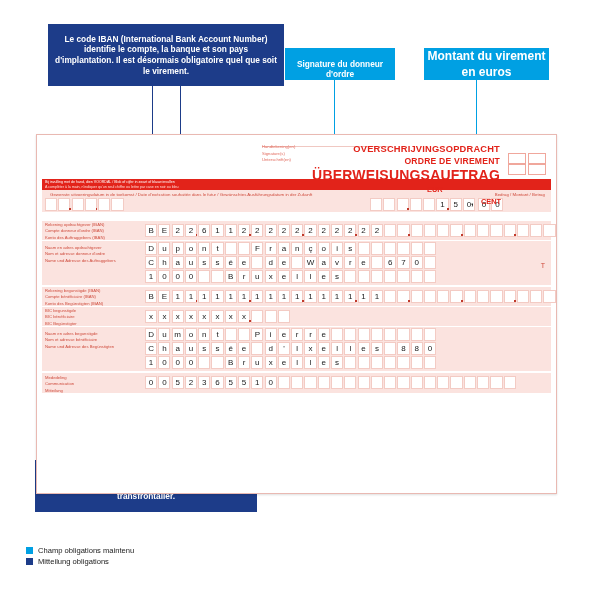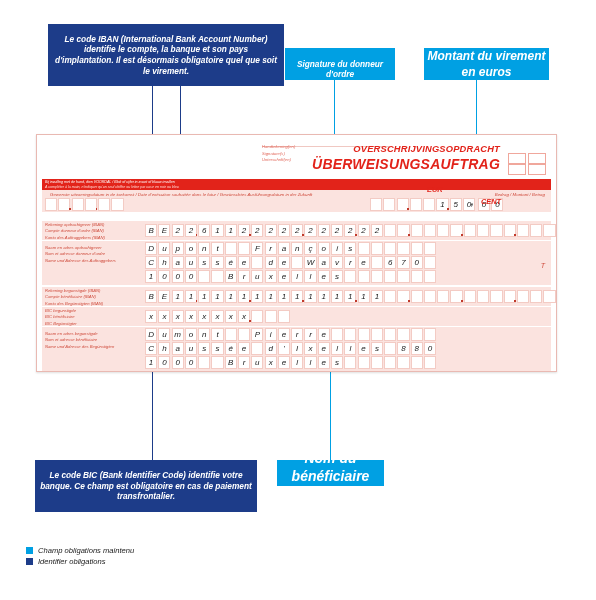--- a/index.html
+++ b/index.html
@@ -1,21 +1,21 @@
 <!DOCTYPE html>
 <html><head>
 <meta charset="utf-8">
 <style>
   html,body{margin:0;padding:0;}
   body{
     width:596px;height:600px;background:#ffffff;
     font-family:"Liberation Sans", sans-serif;
     position:relative;overflow:hidden;
   }
-  .stage{position:absolute;left:0;top:0;width:596px;height:600px;font-style:italic;}
+  .stage{position:absolute;left:0;top:0;width:596px;height:600px;}
 
   
   .callout{position:absolute;display:flex;align-items:center;justify-content:center;
            text-align:center;color:#ffffff;font-weight:bold;box-sizing:border-box;}
   .callout.dark{background:#1d3c89;}
   .callout.light{background:#00a0e3;align-items:flex-end;}
   .callout span{display:block;line-height:1.28;}
 
   .c-iban{left:48px;top:24px;width:236px;height:62px;font-size:8.3px;padding:4px 6px;}
   .c-sign{left:285px;top:48px;width:110px;height:32px;font-size:8.3px;}
@@ -28,21 +28,21 @@
   .line.dk{background:#1d3c89;}
   .vline{width:1.4px;}
   .arrow{position:absolute;width:0;height:0;border-left:4.5px solid transparent;
          border-right:4.5px solid transparent;}
   .arrow.down{border-top:7px solid #00a0e3;}
   .arrow.down.dk{border-top:7px solid #1d3c89;}
   .arrow.up{border-bottom:7px solid #00a0e3;}
   .arrow.up.dk{border-bottom:7px solid #1d3c89;}
 
   
-  .form{position:absolute;left:36px;top:134px;width:521px;height:238px;
+  .form{position:absolute;left:36px;top:134px;width:521px;height:360px;
         background:#ffffff;border:1px solid #e9b9b2;box-shadow:0 1px 2px rgba(0,0,0,.13);
         box-sizing:border-box;overflow:hidden;}
   .form-inner{position:absolute;left:0;top:0;right:0;bottom:0;}
 
   .sig-block{position:absolute;left:225px;top:9px;width:110px;font-size:4.2px;color:#e2695c;line-height:1.55;}
   .sig-rule{position:absolute;left:225px;top:11px;width:128px;height:1px;background:#f0c8c2;}
   .title-block{position:absolute;right:56px;top:9px;text-align:right;color:#e2231a;font-weight:bold;line-height:1.28;}
   .title-block .t1{font-size:9.3px;letter-spacing:.2px;}
   .title-block .t2{font-size:8.6px;letter-spacing:.2px;}
   .title-block .t3{font-size:14px;letter-spacing:.2px;}
@@ -124,20 +124,21 @@
 
       <div class="sig-rule"></div>
       <div class="sig-block">
         <div>Handtekening(en)</div>
         <div>Signature(s)</div>
         <div>Unterschrift(en)</div>
       </div>
 
       <div class="title-block">
         <div class="t1">OVERSCHRIJVINGSOPDRACHT</div>
+        <div class="t2">ORDRE DE VIREMENT</div>
         <div class="t3">ÜBERWEISUNGSAUFTRAG</div>
       </div>
       <div class="corner-boxes">
         <div class="cb1"></div>
           <div class="cb2"></div>
           <div class="cb3"></div>
           <div class="cb4"></div>
       </div>
 
       <div class="redband">
@@ -474,17 +475,17 @@
     </div>
   </div>
 
   <div class="legend">
     <div class="item">
       <span class="sw light"></span>
       <span>Champ obligations maintenu</span>
     </div>
     <div class="item">
       <span class="sw dark"></span>
-      <span>Identifier obligations</span>
+      <span>Mitteilung obligations</span>
     </div>
   </div>
 
 </div>
 
 </body></html>

